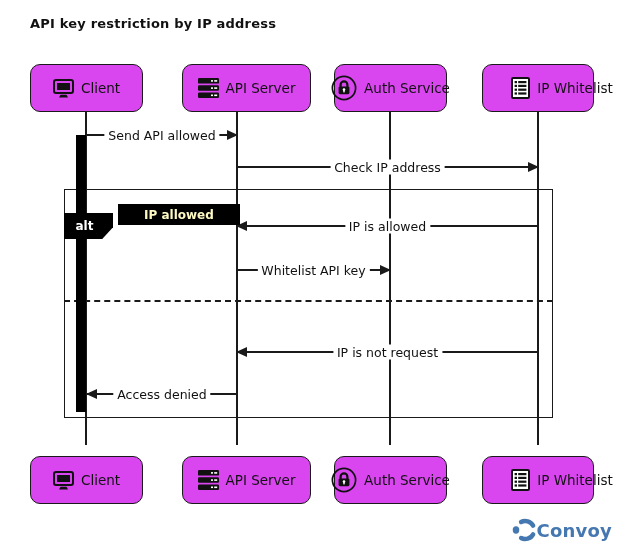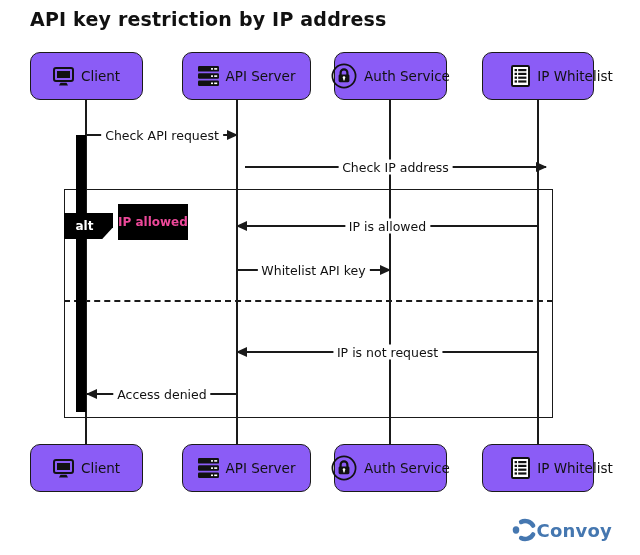--- a/index.html
+++ b/index.html
@@ -5,30 +5,30 @@
   * { margin: 0; padding: 0; box-sizing: border-box; }
   html, body { background: #ffffff; }
   body {
     width: 640px; height: 555px; position: relative; overflow: hidden;
     font-family: "DejaVu Sans", "Liberation Sans", sans-serif;
     color: #111;
   }
   .stage { position: absolute; inset: 0; }
 
   .diagram-title {
-    position: absolute; left: 30px; top: 8px;
-    font-size: 19px; font-weight: bold; letter-spacing: .2px;
+    position: absolute; left: 30px; top: 16px;
+    font-size: 13px; font-weight: bold; letter-spacing: .2px;
   }
 
   
   .pbox {
     position: absolute; height: 48px;
-    border: 1.6px solid #1a1a1a; border-radius: 10px; background: #8b5cf6;
+    border: 1.6px solid #1a1a1a; border-radius: 10px; background: #d946ef;
     display: flex; align-items: center; justify-content: center; gap: 7px;
-    font-size: 13.5px; z-index: 5;
+    font-size: 13.5px; z-index: 5; margin-top: 12px;
   }
   .pbox .plabel { white-space: nowrap; }
   .top-row    { top: 52px; }
   .bottom-row { top: 444px; }
   .px-client    { left: 30px;  width: 113px; }
   .px-apiserver { left: 182px; width: 129px; }
   .px-auth      { left: 334px; width: 113px; }
   .px-whitelist { left: 482px; width: 112px; padding-left: 48px; }
 
   
@@ -53,22 +53,22 @@
     border: 1.5px solid #1a1a1a; background: transparent; z-index: 2;
   }
   .alt-pentagon {
     position: absolute; left: 64px; top: 189px; width: 49px; height: 26px;
     background: #000; color: #fff; z-index: 6;
     clip-path: polygon(0 0, 100% 0, 100% 55%, 78% 100%, 0 100%);
     display: flex; align-items: center; justify-content: center;
     padding-right: 8px; font-size: 12px; font-weight: bold; margin-top: 24px;
   }
   .branch-label {
-    position: absolute; height: 36px; background: #000; color: #ec4899;
-    display: flex; align-items: center; padding: 0 0;
+    position: absolute; height: 21px; background: #000; color: #fef9c3;
+    display: flex; align-items: center; padding: 0 26px;
     font-size: 12px; font-weight: bold; z-index: 6; white-space: nowrap;
   }
   .bl-allowed    { left: 118px; top: 204px; }
   .bl-notallowed { left: 112px; top: 317px; }
 
   .divider {
     position: absolute; left: 64px; top: 300px; width: 489px; height: 0;
     border-top: 2px dashed #1a1a1a; z-index: 2;
   }
 
@@ -76,21 +76,21 @@
   .message { position: absolute; height: 2px; background: #1a1a1a; z-index: 4; }
   .message .mlabel {
     position: absolute; left: 50%; top: 50%; transform: translate(-50%, -50%);
     background: #fff; padding: 0 4px; font-size: 12.5px; white-space: nowrap;
   }
   .arrowhead { position: absolute; width: 0; height: 0; top: -4px; }
   .arrow-right { right: -1px; border-top: 5px solid transparent; border-bottom: 5px solid transparent; border-left: 11px solid #1a1a1a; }
   .arrow-left  { left: -1px;  border-top: 5px solid transparent; border-bottom: 5px solid transparent; border-right: 11px solid #1a1a1a; }
 
   .msg-1 { left: 87px;  top: 134px; width: 150px; }
-  .msg-2 { left: 245px; top: 166px; width: 301px; }
+  .msg-2 { left: 237px; top: 166px; width: 301px; }
   .msg-3 { left: 237px; top: 225px; width: 301px; text-align: right; }
   .msg-4 { left: 237px; top: 269px; width: 153px; }
   .msg-5 { left: 237px; top: 351px; width: 301px; }
   .msg-6 { left: 87px;  top: 393px; width: 150px; }
 
   
   .brand {
     position: absolute; right: 28px; bottom: 12px;
     display: flex; align-items: center; z-index: 5;
   }
@@ -112,21 +112,21 @@
   <div class="lifeline ll-whitelist"></div>
 
   <div class="alt-frame"></div>
   <div class="divider"></div>
   <div class="alt-pentagon">alt</div>
   <div class="branch-label bl-allowed">IP allowed</div>
 
   <div class="activation"></div>
 
   <div class="message msg-1">
-    <span class="mlabel">Check API request</span>
+    <span class="mlabel">Send API allowed</span>
     <span class="arrowhead arrow-right"></span>
   </div>
   <div class="message msg-2">
     <span class="mlabel">Check IP address</span>
     <span class="arrowhead arrow-right"></span>
   </div>
   <div class="message msg-3">
     <span class="mlabel">IP is allowed</span>
     <span class="arrowhead arrow-left"></span>
   </div>

